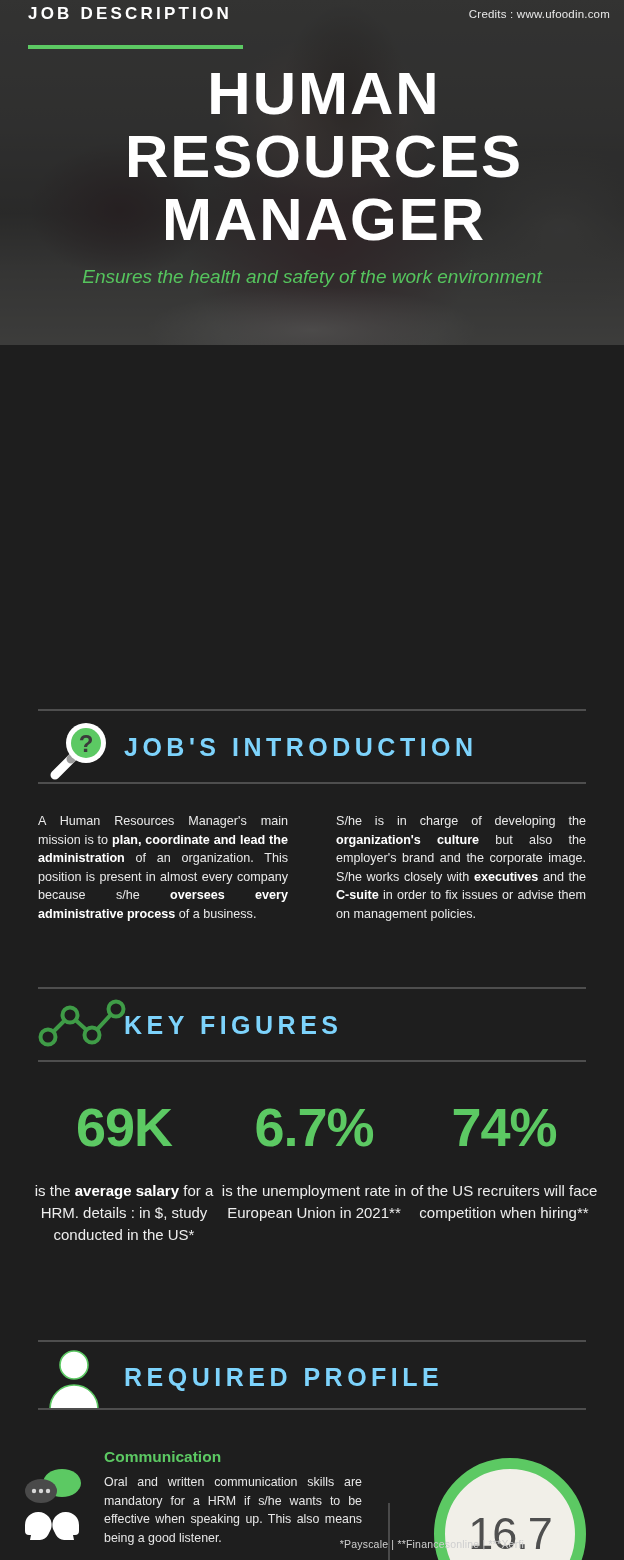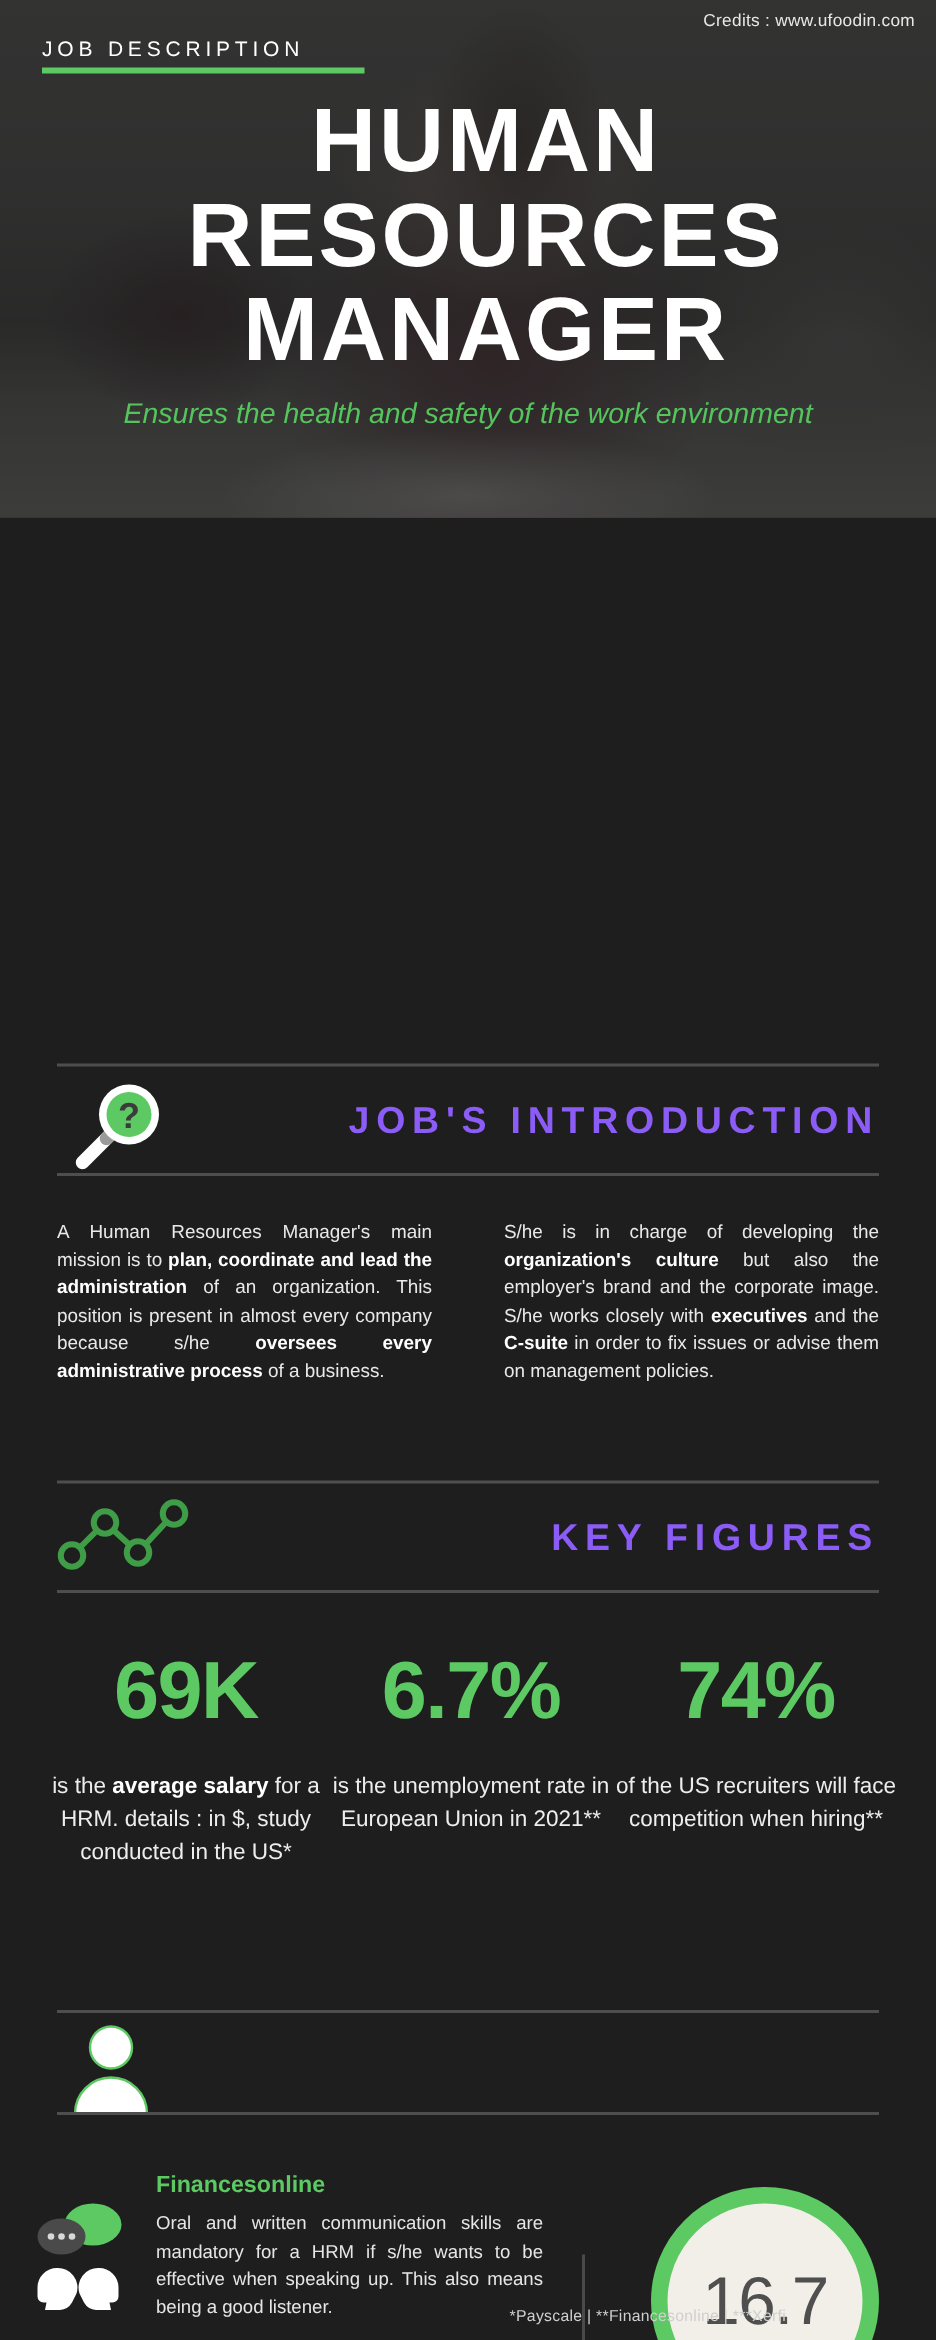--- a/index.html
+++ b/index.html
@@ -55,24 +55,24 @@
   .credits {
     position: absolute;
     top: 8px;
     right: 14px;
     font-size: 11.5px;
     color: #e8e8e8;
     letter-spacing: .2px;
   }
   .kicker {
     position: absolute;
-    top: 24px;
+    top: 4px;
     left: 28px;
-    font-size: 14px;
-    font-weight: normal;
+    font-size: 17px;
+    font-weight: bold;
     letter-spacing: 3.2px;
     color: #ffffff;
   }
   .kicker-rule {
     position: absolute;
     top: 45px;
     left: 28px;
     width: 215px;
     height: 4px;
     background: #5CC963;
@@ -114,25 +114,25 @@
     position: absolute;
     left: 38px;
     width: 548px;
     height: 72px;
   }
   .sec-title {
     position: absolute;
     left: 86px;
     top: 18px;
     right: 0;
-    text-align: right;
+    text-align: left;
     font-size: 25px;
     font-weight: bold;
     letter-spacing: 4.5px;
-    color: #8b5cf6;
+    color: #7dd3fc;
   }
   .sec-icon {
     position: absolute;
     left: 0;
     top: 2px;
     width: 78px;
     height: 68px;
   }
 
   
@@ -302,39 +302,40 @@
 
   <div class="section">
     <div class="rule" style="top:995px"></div>
     <div class="sec-head" style="top:1000px">
       <div class="sec-icon">
         <svg viewBox="0 0 78 68" width="78" height="68">
           <circle cx="36" cy="18" r="14" fill="#ffffff" stroke="#5CC963" stroke-width="1.6"></circle>
           <path d="M12 62 a24 24 0 0 1 48 0 z" fill="#ffffff" stroke="#5CC963" stroke-width="1.6"></path>
         </svg>
       </div>
+      <div class="sec-title">REQUIRED PROFILE</div>
     </div>
     <div class="rule" style="top:1063px"></div>
 
     <div class="v-divider" style="top:1158px; height:312px"></div>
 
     <div class="skill" style="top:1103px; height:120px">
       <div class="skill-icon" style="top:18px">
         <svg viewBox="0 0 88 80" width="88" height="80">
           <ellipse cx="54" cy="17" rx="19" ry="14" fill="#5CC963"></ellipse>
           <ellipse cx="33" cy="25" rx="16" ry="12" fill="#4a4a4a"></ellipse>
           <circle cx="26" cy="25" r="2.2" fill="#d8d8d8"></circle>
           <circle cx="33" cy="25" r="2.2" fill="#d8d8d8"></circle>
           <circle cx="40" cy="25" r="2.2" fill="#d8d8d8"></circle>
           <path d="M30 46 a13 13 0 0 0 -13 13 v6 a4 4 0 0 0 4 4 h2 l-1 5 h10 a10 10 0 0 0 8 -5 l3 -6 a13 13 0 0 0 -13 -17 z" fill="#ffffff"></path>
           <path d="M58 46 a13 13 0 0 1 13 13 v6 a4 4 0 0 1 -4 4 h-2 l1 5 h-10 a10 10 0 0 1 -8 -5 l-3 -6 a13 13 0 0 1 13 -17 z" fill="#ffffff"></path>
         </svg>
       </div>
       <div class="skill-body">
-        <div class="skill-title">Financesonline</div>
+        <div class="skill-title">Communication</div>
         <div class="skill-text">Oral and written communication skills are mandatory for a HRM if s/he wants to be effective when speaking up. This also means being a good listener.</div>
       </div>
     </div>
 
     <div class="circle-wrap" style="top:1113px">
       <div class="big-circle">
         <span class="big-circle-num">16.7</span>
       </div>
 
     </div>

